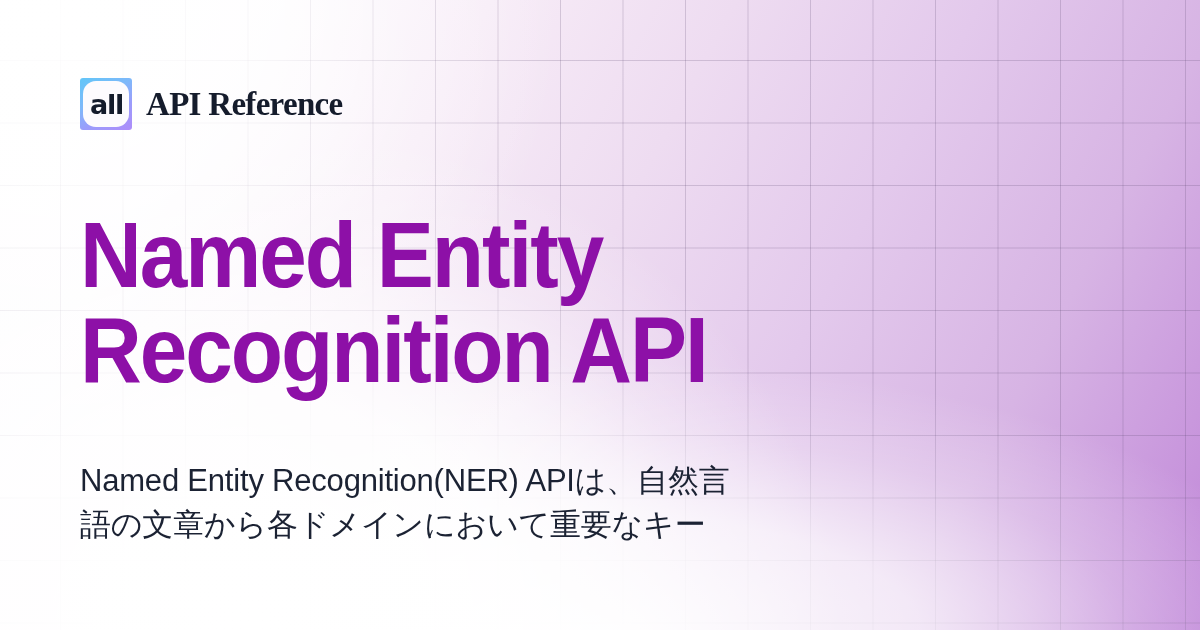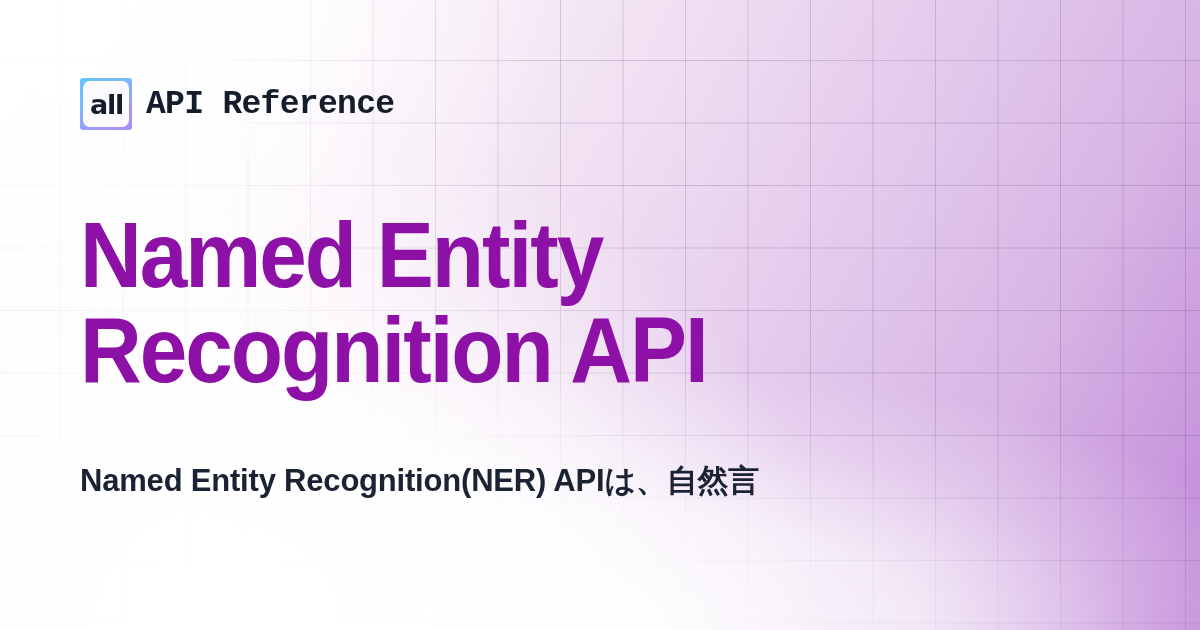--- a/index.html
+++ b/index.html
@@ -115,40 +115,40 @@
     flex: 0 0 auto;
     border-radius: 3px;
     background: linear-gradient(150deg, #62C6F8 0%, #7FB8FA 38%, #9B9CFB 66%, #AE8CFA 100%);
     padding: 3px;
     box-sizing: border-box;
   }
   .logo-mark-inner {
     width: 100%;
     height: 100%;
     background: #fdfbfe;
-    border-radius: 7px;
+    border-radius: 13px;
     position: relative;
     overflow: visible;
   }
   .logo-mark-text {
     position: absolute;
     left: 7px;
     top: 50%;
     transform: translateY(-50%);
     font-family: "DejaVu Sans", "Liberation Sans", sans-serif;
     font-size: 27px;
     font-weight: 700;
     letter-spacing: -1.2px;
     color: #151C2C;
     line-height: 1;
     white-space: nowrap;
   }
 
   .brand-title {
-    font-family: Liberation Mono, monospace;
+    font-family: Liberation Serif, serif;
     font-size: 33px;
     font-weight: 700;
     letter-spacing: -0.7px;
     color: #151C2C;
     line-height: 1;
     white-space: nowrap;
   }
 
   
   .hero-title {
@@ -166,21 +166,21 @@
   .hero-title .line {
     display: block;
     white-space: nowrap;
   }
 
   
   .hero-desc {
     margin-top: 36px;
     font-family: "Liberation Sans", "DejaVu Sans", sans-serif;
     font-size: 31px;
-    font-weight: 700;
+    font-weight: 400;
     line-height: 1.42;
     letter-spacing: -0.2px;
     color: #1B2233;
     max-width: 780px;
   }
   .hero-desc .line {
     display: block;
     white-space: nowrap;
   }
 </style>
@@ -206,16 +206,17 @@
       <div class="brand-title">API Reference</div>
     </div>
 
     <h1 class="hero-title">
       <span class="line">Named Entity</span>
       <span class="line">Recognition API</span>
     </h1>
 
     <p class="hero-desc">
       <span class="line">Named Entity Recognition(NER) APIは、自然言</span>
+      <span class="line">語の文章から各ドメインにおいて重要なキー</span>
     </p>
 
   </div>
 </div>
 
 </body></html>

